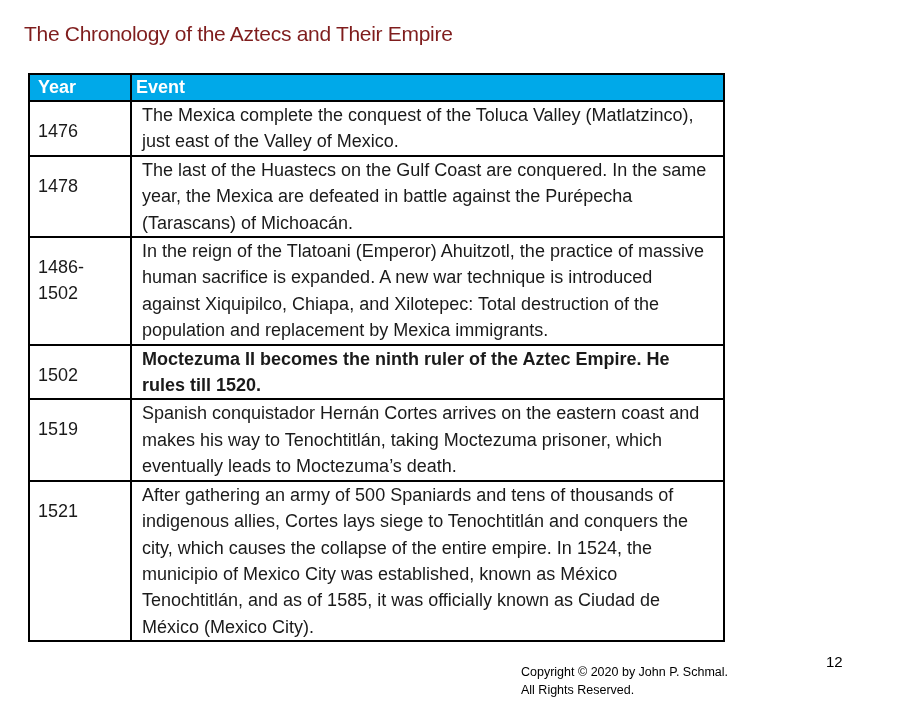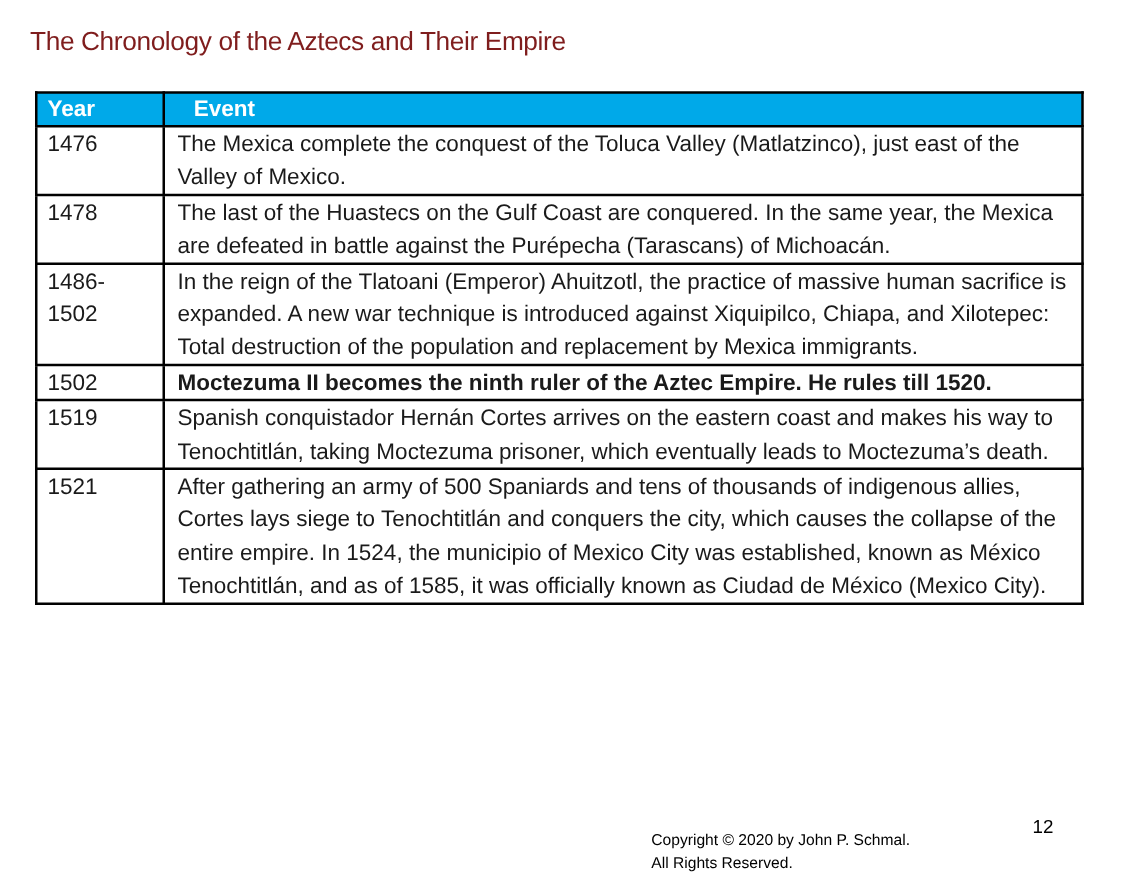--- a/index.html
+++ b/index.html
@@ -17,41 +17,41 @@
     top: 22px;
     font-size: 21px;
     font-weight: normal;
     color: #7f1d1d;
     letter-spacing: -0.3px;
   }
   .chronology-table {
     position: absolute;
     left: 28px;
     top: 73px;
-    width: 839px;
+    width: 697px;
     border-collapse: collapse;
     table-layout: fixed;
     font-size: 18px;
   }
   .chronology-table col.year-col { width: 102px; }
   .chronology-table th, .chronology-table td {
     border: 2px solid #000000;
     vertical-align: top;
     text-align: left;
   }
   .chronology-table th {
     color: #ffffff;
     font-weight: bold;
     height: 26px;
     padding: 1px 6px 1px 8px;
     line-height: 23px;
   }
-  .chronology-table th.event-hdr { padding-left: 23px; }
+  .chronology-table th.event-hdr { padding-left: 4px; }
   .year-cell {
-    padding: 0 14px 0 8px;
+    padding: 16px 14px 0 8px;
     line-height: 26.4px;
     margin-top: 12px;
   }
   .event-cell {
     padding: 0 8px 0 10px;
     line-height: 26.4px;
     border-radius: 21px;
   }
   .event-cell.bold { font-weight: bold; }
   .footer-copyright {

